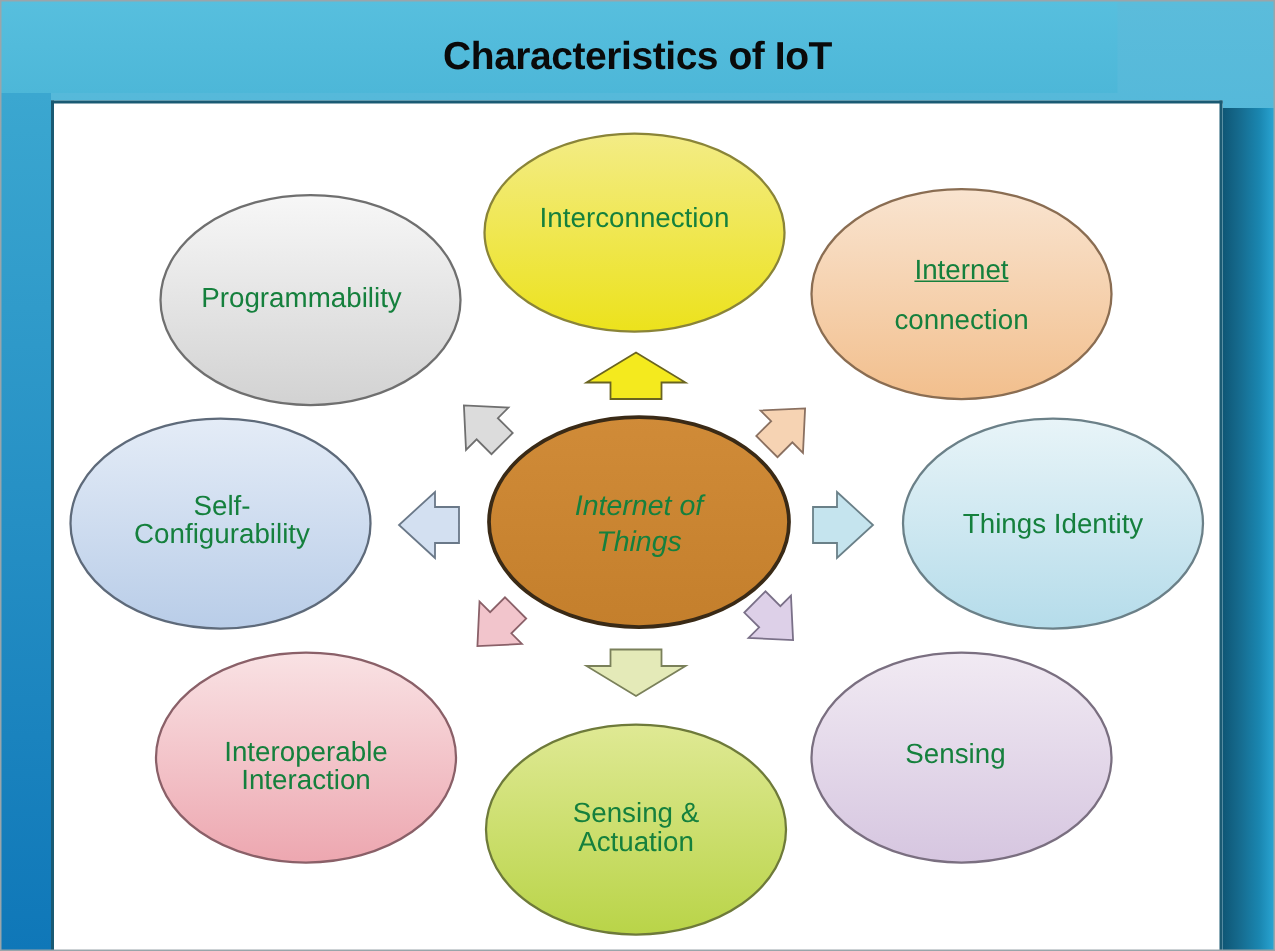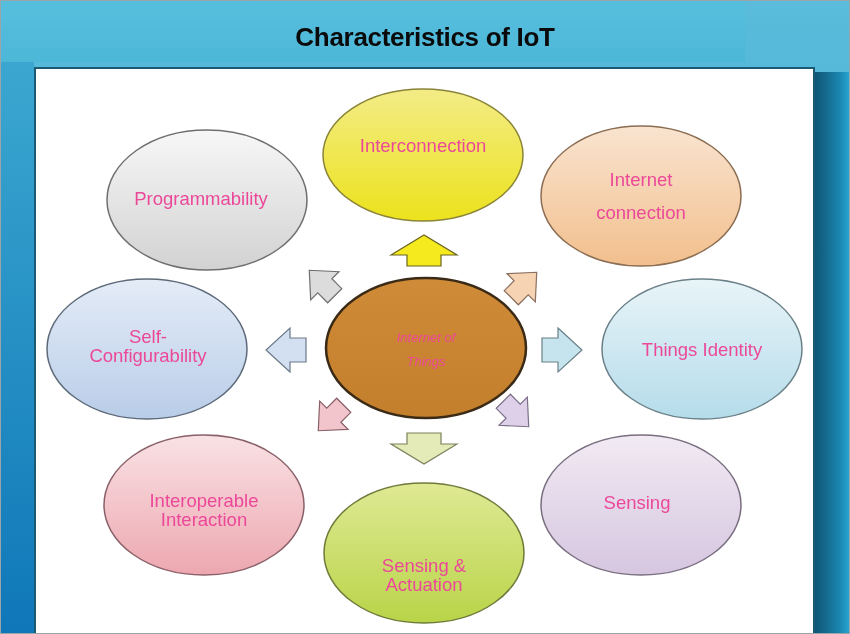--- a/index.html
+++ b/index.html
@@ -27,24 +27,24 @@
     .right-shadow {
       position: absolute; left: 815px; top: 72px; width: 35px; height: 562px;
       background: linear-gradient(90deg, #0e5675 0%, #15698c 30%, #1a86b0 70%, #2aa6d4 100%);
     }
     .panel {
       position: absolute; left: 34px; top: 67px; width: 781px; height: 567px;
       background: #ffffff; border: 2px solid #1a5a73; border-bottom: none; box-sizing: border-box;
     }
     svg.diagram { position: absolute; left: 0; top: 0; width: 850px; height: 634px; }
     .lbl {
-      position: absolute; text-align: center; color: #ec4899; font-size: 18.5px;
+      position: absolute; text-align: center; color: #15803d; font-size: 18.5px;
       line-height: 19px; transform: translate(-50%, -50%); white-space: nowrap;
     }
-    .lbl.center { font-style: italic; font-size: 13px; line-height: 24px; }
+    .lbl.center { font-style: italic; font-size: 19px; line-height: 24px; }
   </style>
 </head>
 <body>
 
 <div class="title-band"></div>
 <div class="left-strip"></div>
 <div class="right-shadow"></div>
 <div class="title">Characteristics of IoT</div>
 <div class="panel"></div>
 
@@ -122,30 +122,30 @@
   </g>
   <g transform="translate(322,283) rotate(315)">
     <path d="M-20,4 L0,-18 L20,4 L10,4 L10,18 L-10,18 L-10,4 Z" fill="#dcdcdc" stroke="#6f6f6f" stroke-width="1.2"></path>
   </g>
 </svg>
 
 <div class="lbl" style="left:423px; top:145px;">
   <div>Interconnection</div>
 </div>
 <div class="lbl" style="left:641px; top:196px;">
-  <div style="margin-bottom:14px;">Internet</div>
+  <div style="margin-bottom:14px;text-decoration:underline;">Internet</div>
   <div>connection</div>
 </div>
 <div class="lbl" style="left:702px; top:349px;">
   <div>Things Identity</div>
 </div>
 <div class="lbl" style="left:637px; top:502px;">
   <div>Sensing</div>
 </div>
-<div class="lbl" style="left:424px; top:551px;margin-top:24px;">
+<div class="lbl" style="left:424px; top:551px;">
   <div>Sensing &amp;</div>
   <div>Actuation</div>
 </div>
 <div class="lbl" style="left:204px; top:510px;">
   <div>Interoperable</div>
   <div>Interaction</div>
 </div>
 <div class="lbl" style="left:148px; top:346px;">
   <div>Self-</div>
   <div>Configurability</div>

